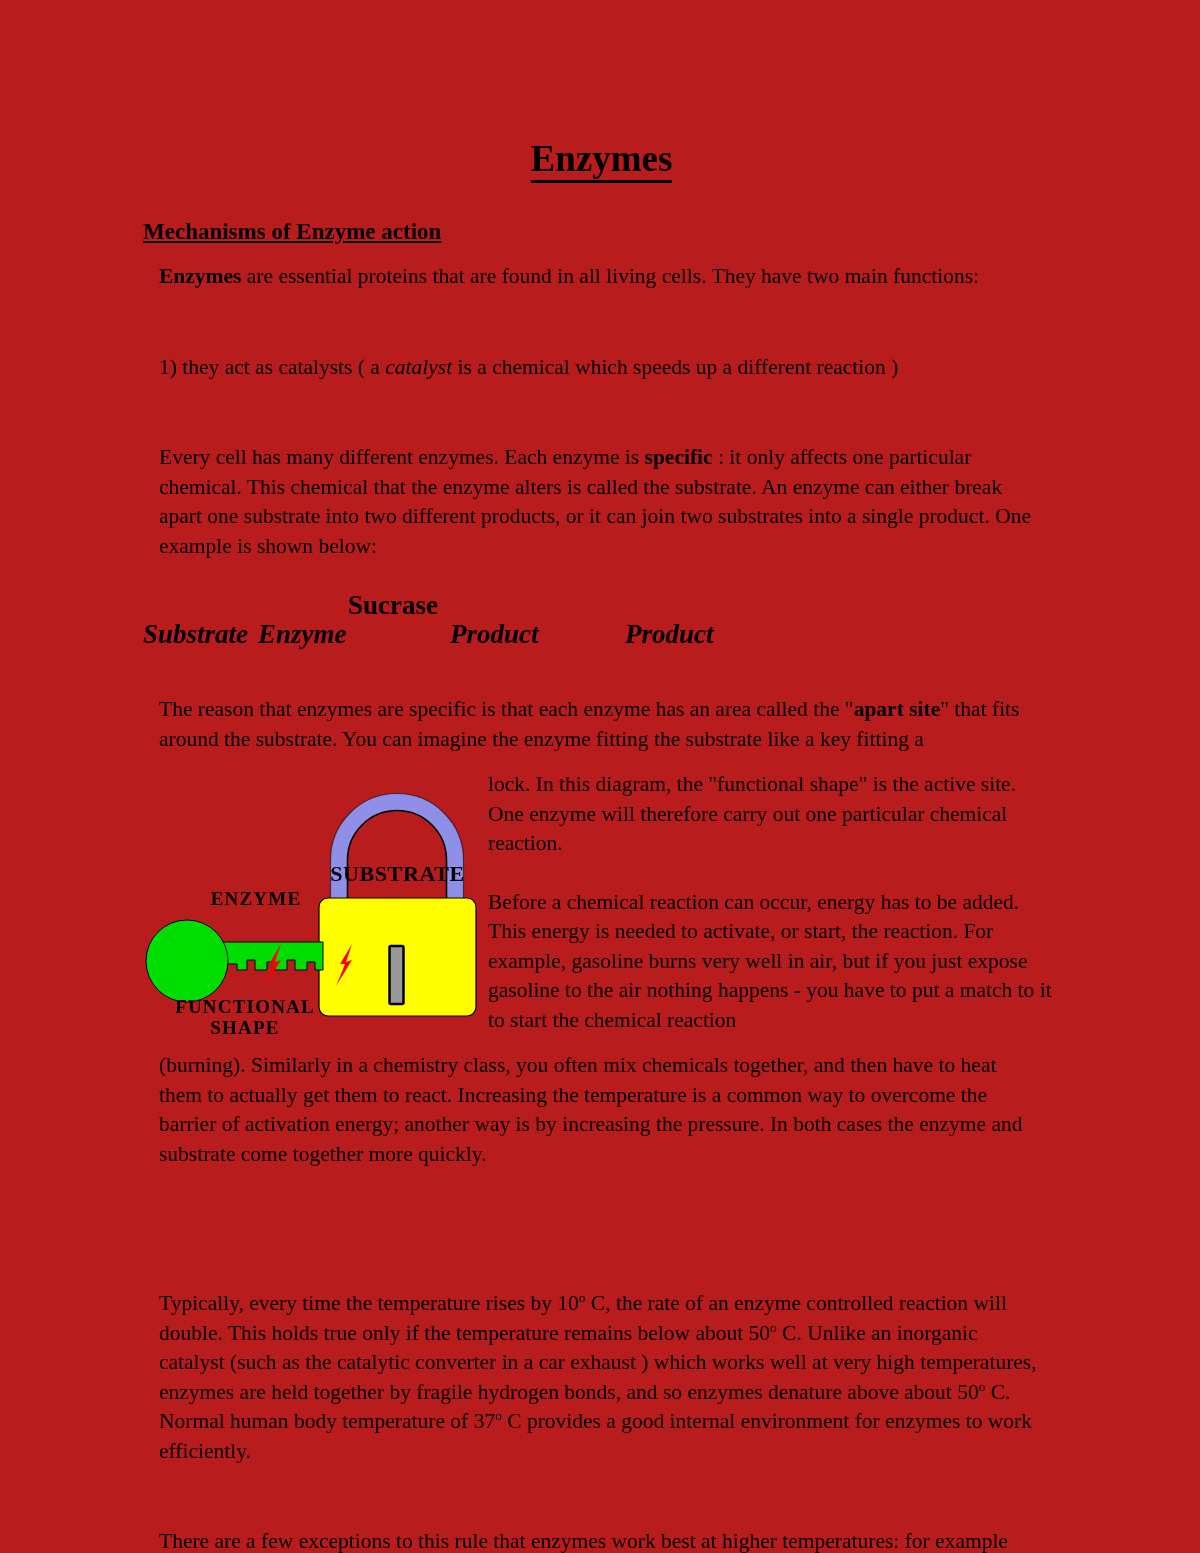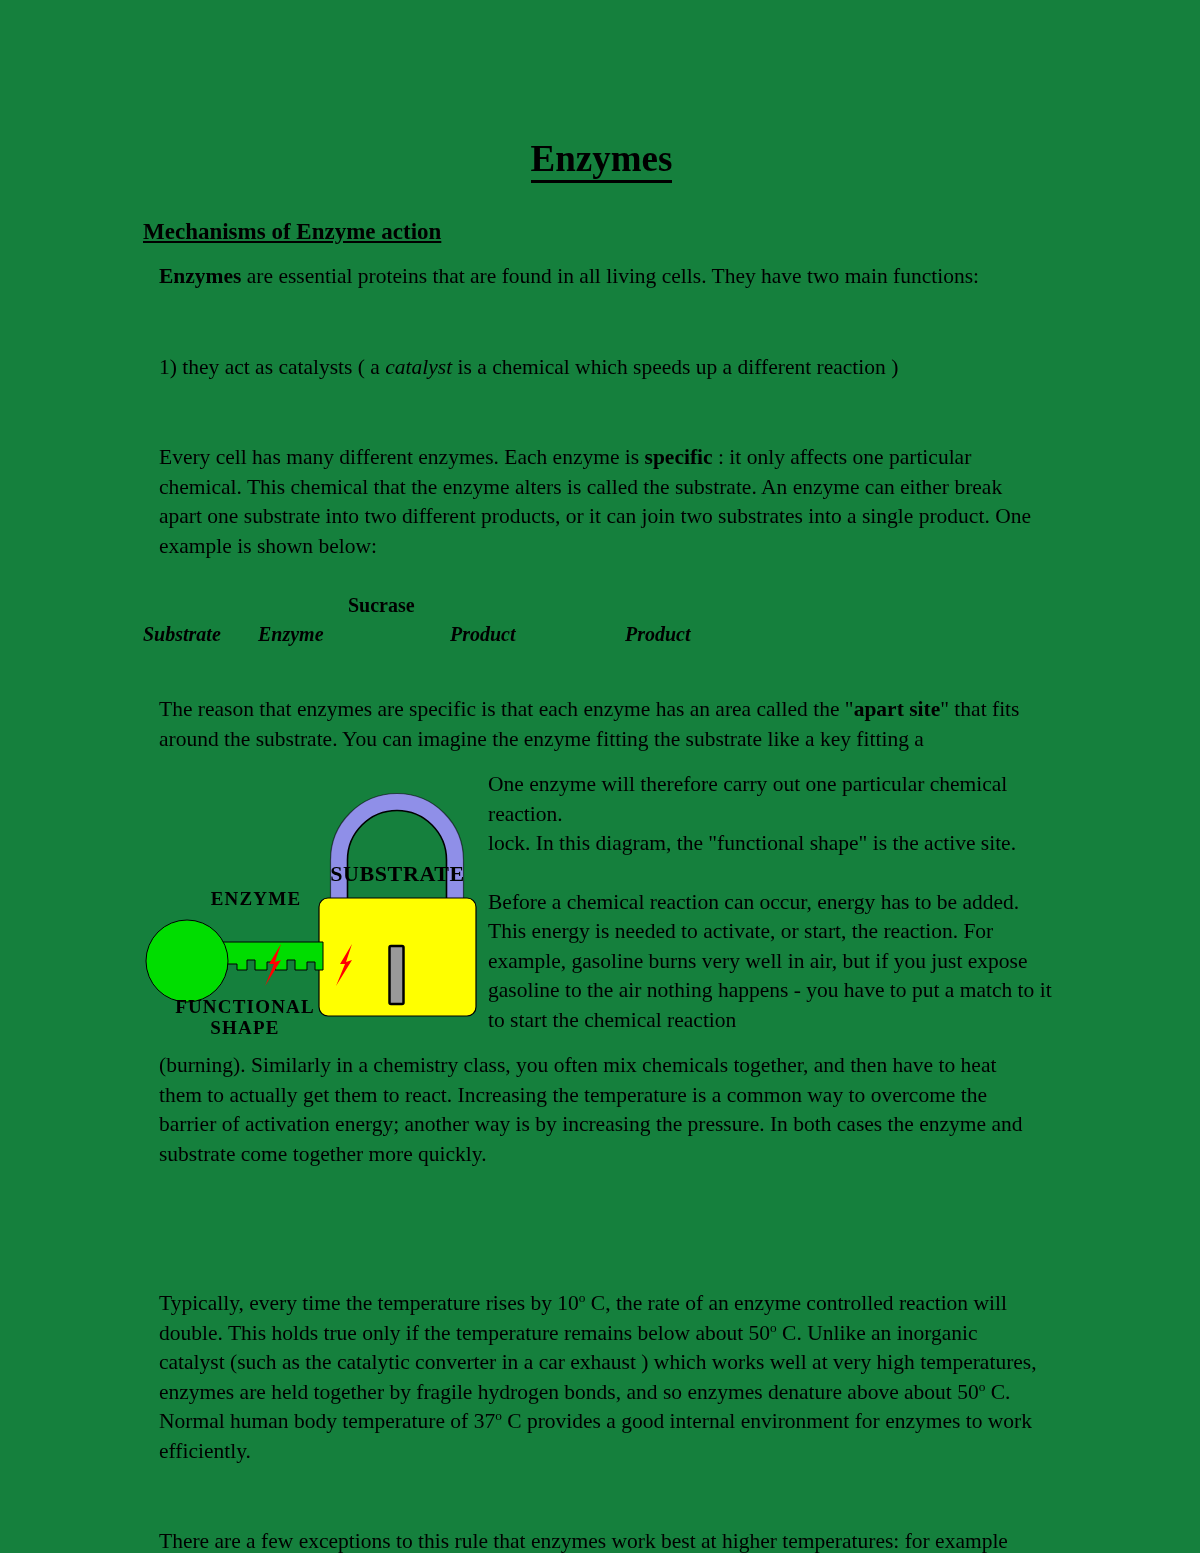--- a/index.html
+++ b/index.html
@@ -15,21 +15,21 @@
     font-family: "Liberation Serif", "DejaVu Serif", serif;
     color: #000000;
     overflow: hidden;
   }
 
   .page {
     position: absolute;
     left: 0; top: 0;
     width: 1200px;
     height: 1553px;
-    background: #15803d;
+    background: #b91c1c;
   }
 
   .content {
     position: absolute;
     left: 143px;
     top: 140px;
     width: 917px;
   }
 
   
@@ -65,21 +65,21 @@
   i, .i { }
   .sup { vertical-align: super; font-size: 0.62em; line-height: 0; }
 
   .gap-sm { height: 29px; }
   .gap-md { height: 30px; }
   .gap-xl { height: 88px; }
 
   
   .reaction {
     margin: 30px 0 0 0;
-    font-size: 20px;
+    font-size: 27px;
     line-height: 29px;
     position: relative;
     width: 700px;
   }
   .rxn-row {
     display: flex;
     align-items: baseline;
     white-space: pre;
   }
   .rxn-row.top { margin-left: 205px; }
@@ -225,22 +225,22 @@
           <div class="lbl lbl-enzyme">ENZYME</div>
           <div class="lbl lbl-functional">
             <div>FUNCTIONAL</div>
             <div>SHAPE</div>
           </div>
           <div class="lbl lbl-substrate">SUBSTRATE</div>
         </div>
       </div>
 
       <div class="side-col">
+        <p class="para">lock. In this diagram, the "functional shape" is the active site.</p>
         <p class="para">One enzyme will therefore carry out one particular chemical reaction.</p>
-        <p class="para">lock. In this diagram, the "functional shape" is the active site.</p>
         <div class="gap-sm"></div>
         <p class="para">Before a chemical reaction can occur, energy has to be added. This energy is needed to activate, or start, the reaction. For example, gasoline burns very well in air, but if you just expose gasoline to the air nothing happens - you have to put a match to it to start the chemical reaction</p>
       </div>
 
       <div style="clear:both"></div>
     </div>
 
     <p class="para">(burning). Similarly in a chemistry class, you often mix chemicals together, and then have to heat them to actually get them to react. Increasing the temperature is a common way to overcome the barrier of activation energy; another way is by increasing the pressure. In both cases the enzyme and substrate come together more quickly.</p>
 
     <div class="gap-xl"></div>

